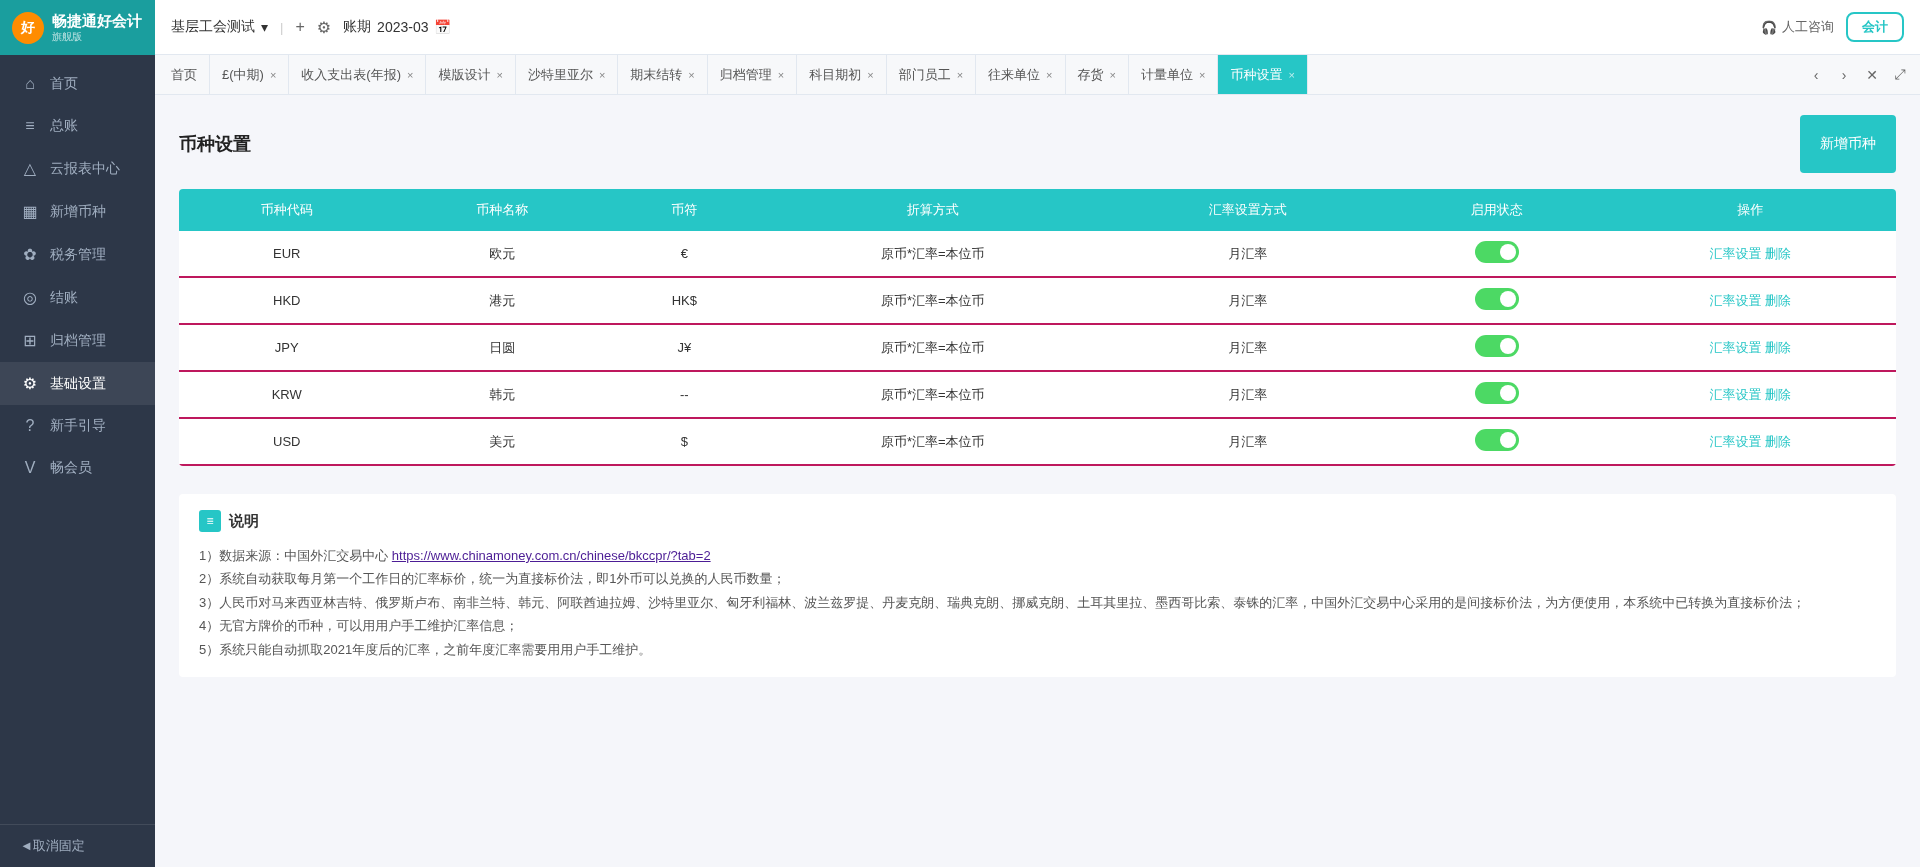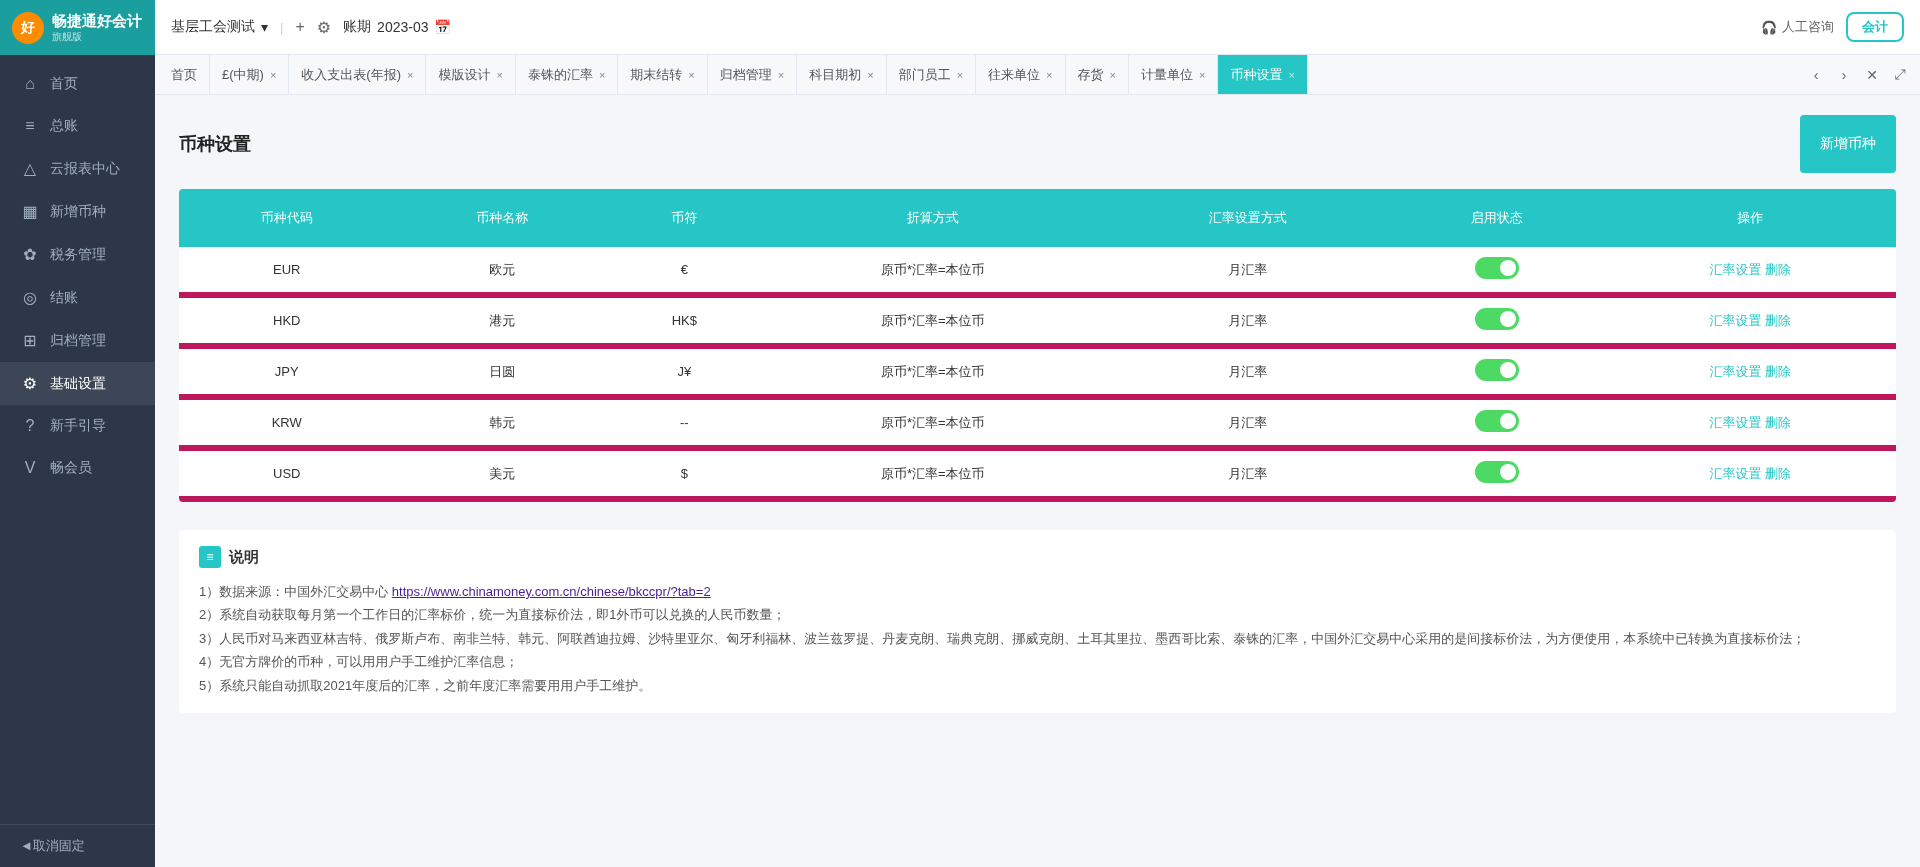--- a/index.html
+++ b/index.html
@@ -143,27 +143,27 @@
       border-collapse: collapse;
       background: white;
       border-radius: 4px;
       overflow: hidden;
     }
     .data-table thead tr {
       background: #26c6c6;
       color: white;
     }
     .data-table thead th {
-      padding: 20px 16px;
+      padding: 12px 16px;
       font-size: 13px;
       font-weight: 500;
       text-align: center;
     }
     .data-table tbody tr {
-      border-bottom: 6px solid #be185d;
+      border-bottom: 2px solid #be185d;
     }
     .data-table tbody td {
       padding: 10px 16px;
       font-size: 13px;
       color: #333;
       text-align: center;
     }
     .toggle {
       display: inline-block;
       width: 44px;
@@ -309,21 +309,21 @@
       </div>
       <div class="tab-item">
         <span>收入支出表(年报)</span>
         <span class="tab-close">×</span>
       </div>
       <div class="tab-item">
         <span>模版设计</span>
         <span class="tab-close">×</span>
       </div>
       <div class="tab-item">
-        <span>泰铢的汇率</span>
+        <span>沙特里亚尔</span>
         <span class="tab-close">×</span>
       </div>
       <div class="tab-item">
         <span>期末结转</span>
         <span class="tab-close">×</span>
       </div>
       <div class="tab-item">
         <span>归档管理</span>
         <span class="tab-close">×</span>
       </div>

